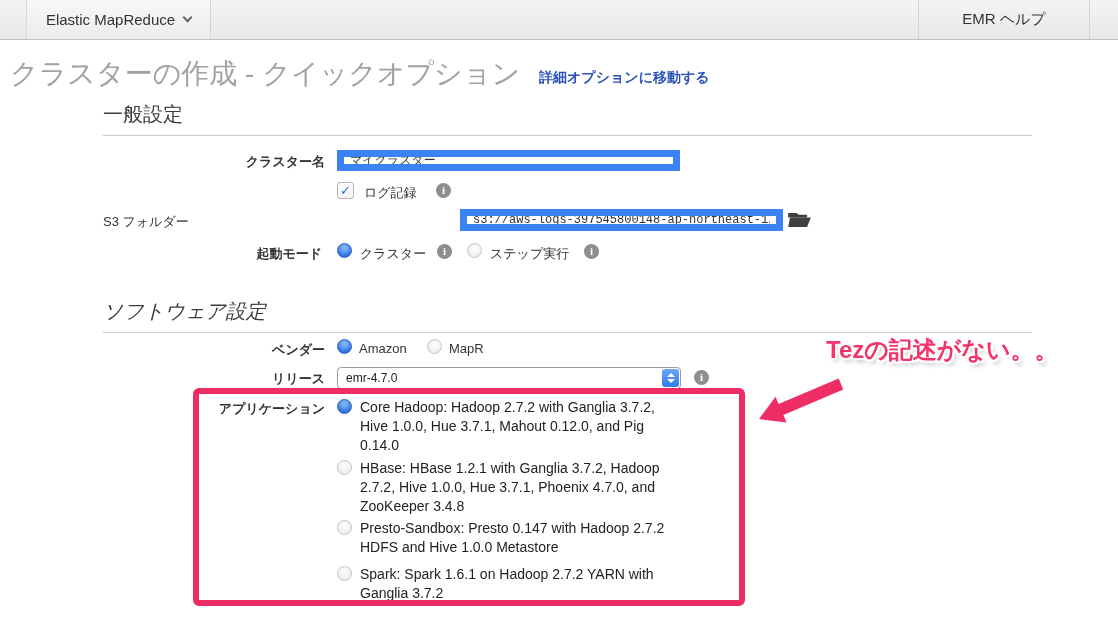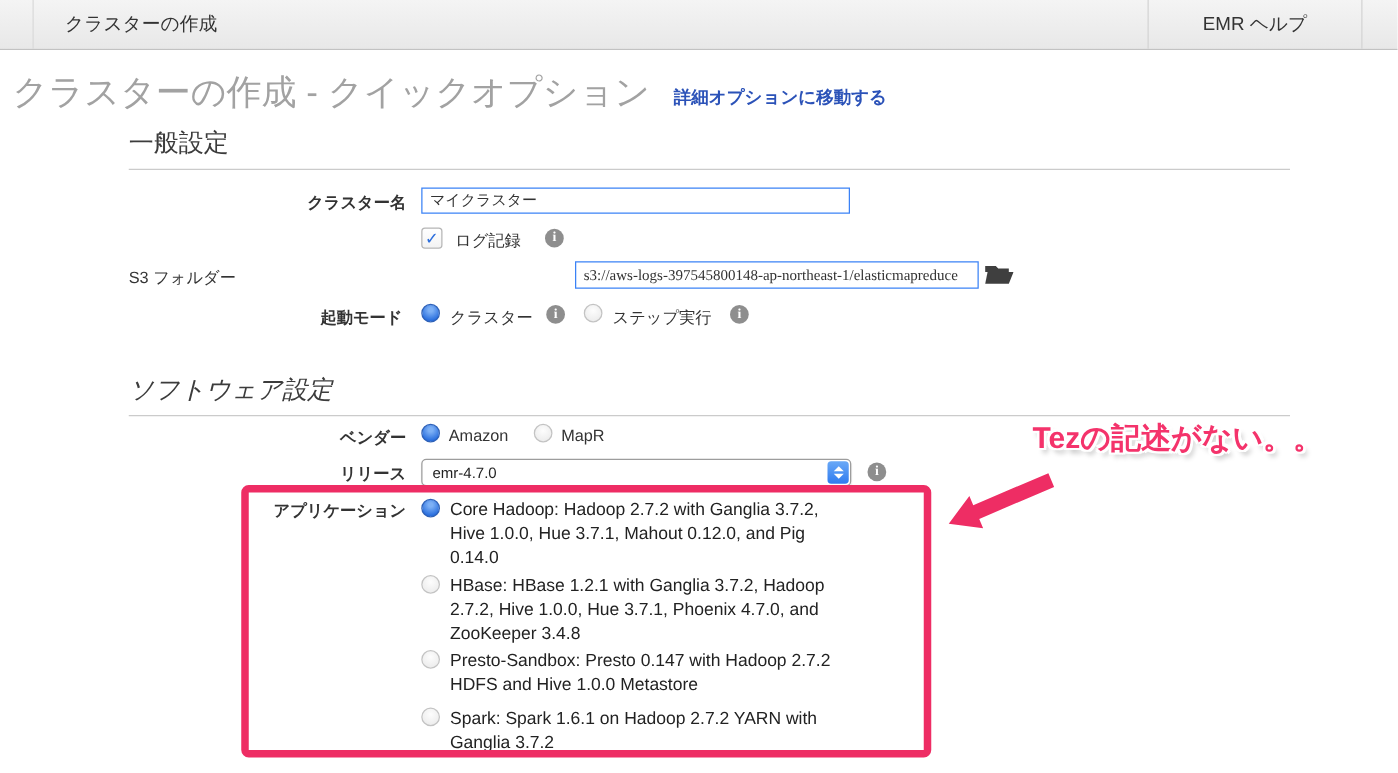--- a/index.html
+++ b/index.html
@@ -26,23 +26,23 @@
   .page-title { position:absolute; left:10px; top:55px; font-size:28px; color:#a2a2a2; }
   .adv-link { position:absolute; left:527px; top:69px; font-size:14px; font-weight:bold;
               color:#2b52b8; text-decoration:none; cursor:pointer;padding-left:12px; }
   .sec-head { position:absolute; left:103px; width:929px; font-size:20px; color:#3c3c3c;
               padding-bottom:7px; border-bottom:1px solid #cbcbcb; }
 
   
   .flabel { position:absolute; font-size:13px; font-weight:bold; color:#333; text-align:right; }
   .flabel-reg { position:absolute; font-size:13px; color:#333; text-align:left; }
   .txt { position:absolute; font-size:13px; color:#333; }
-  input.tbox { position:absolute; border:1px solid #3b82f6; border-radius:0;
+  input.tbox { position:absolute; border:7px solid #3b82f6; border-radius:0;
                font-size:12px; color:#333; padding:0 6px;
-               font-family:Liberation Serif, serif; }
+               font-family:Liberation Mono, monospace; }
   .checkbox { position:absolute; width:17px; height:17px; background:linear-gradient(#fff,#f3f3f3);
               border:1px solid #b5b5b5; border-radius:3px; text-align:center;
               font-size:13px; font-weight:bold; color:#2d6fdd; line-height:15px; cursor:pointer; }
   .radio { position:absolute; width:15px; height:15px; border-radius:50%;
            background:radial-gradient(circle at 50% 35%,#fdfdfd,#e8e8e8);
            border:1px solid #c3c3c3; cursor:pointer; }
   .radio.sel { background:radial-gradient(circle at 50% 30%,#7db0f5 15%,#2a6fde 75%);
                border:1px solid #2f62b8; }
   .info-icon { position:absolute; width:15px; height:15px; border-radius:50%; background:#8e8e8e;
                color:#fff; font-size:11px; font-weight:bold; text-align:center; line-height:15px;
@@ -68,22 +68,23 @@
                       0 -2px 0 #fff, 0 2px 0 #fff, -2px 0 0 #fff, 2px 0 0 #fff,
                       3px 4px 4px rgba(0,0,0,.25); }
   .arrow-svg { position:absolute; left:756px; top:374px; }
   .folder { position:absolute; left:788px; top:211px; width:23px; height:17px; cursor:pointer; }
 </style>
 </head>
 <body>
 
 <div class="topbar">
   <div class="tb-cap"></div>
-  <div class="tb-page">
-    <span>クラスターの作成</span>
+  <div class="tb-menu">
+    <span>Elastic MapReduce</span>
+    <span class="chevron"></span>
   </div>
   <div class="tb-help">
     <span>EMR ヘルプ</span>
   </div>
   <div class="tb-endcap"></div>
 </div>
 
 <div class="page-title">クラスターの作成 - クイックオプション</div>
 <a class="adv-link">詳細オプションに移動する</a>
 

